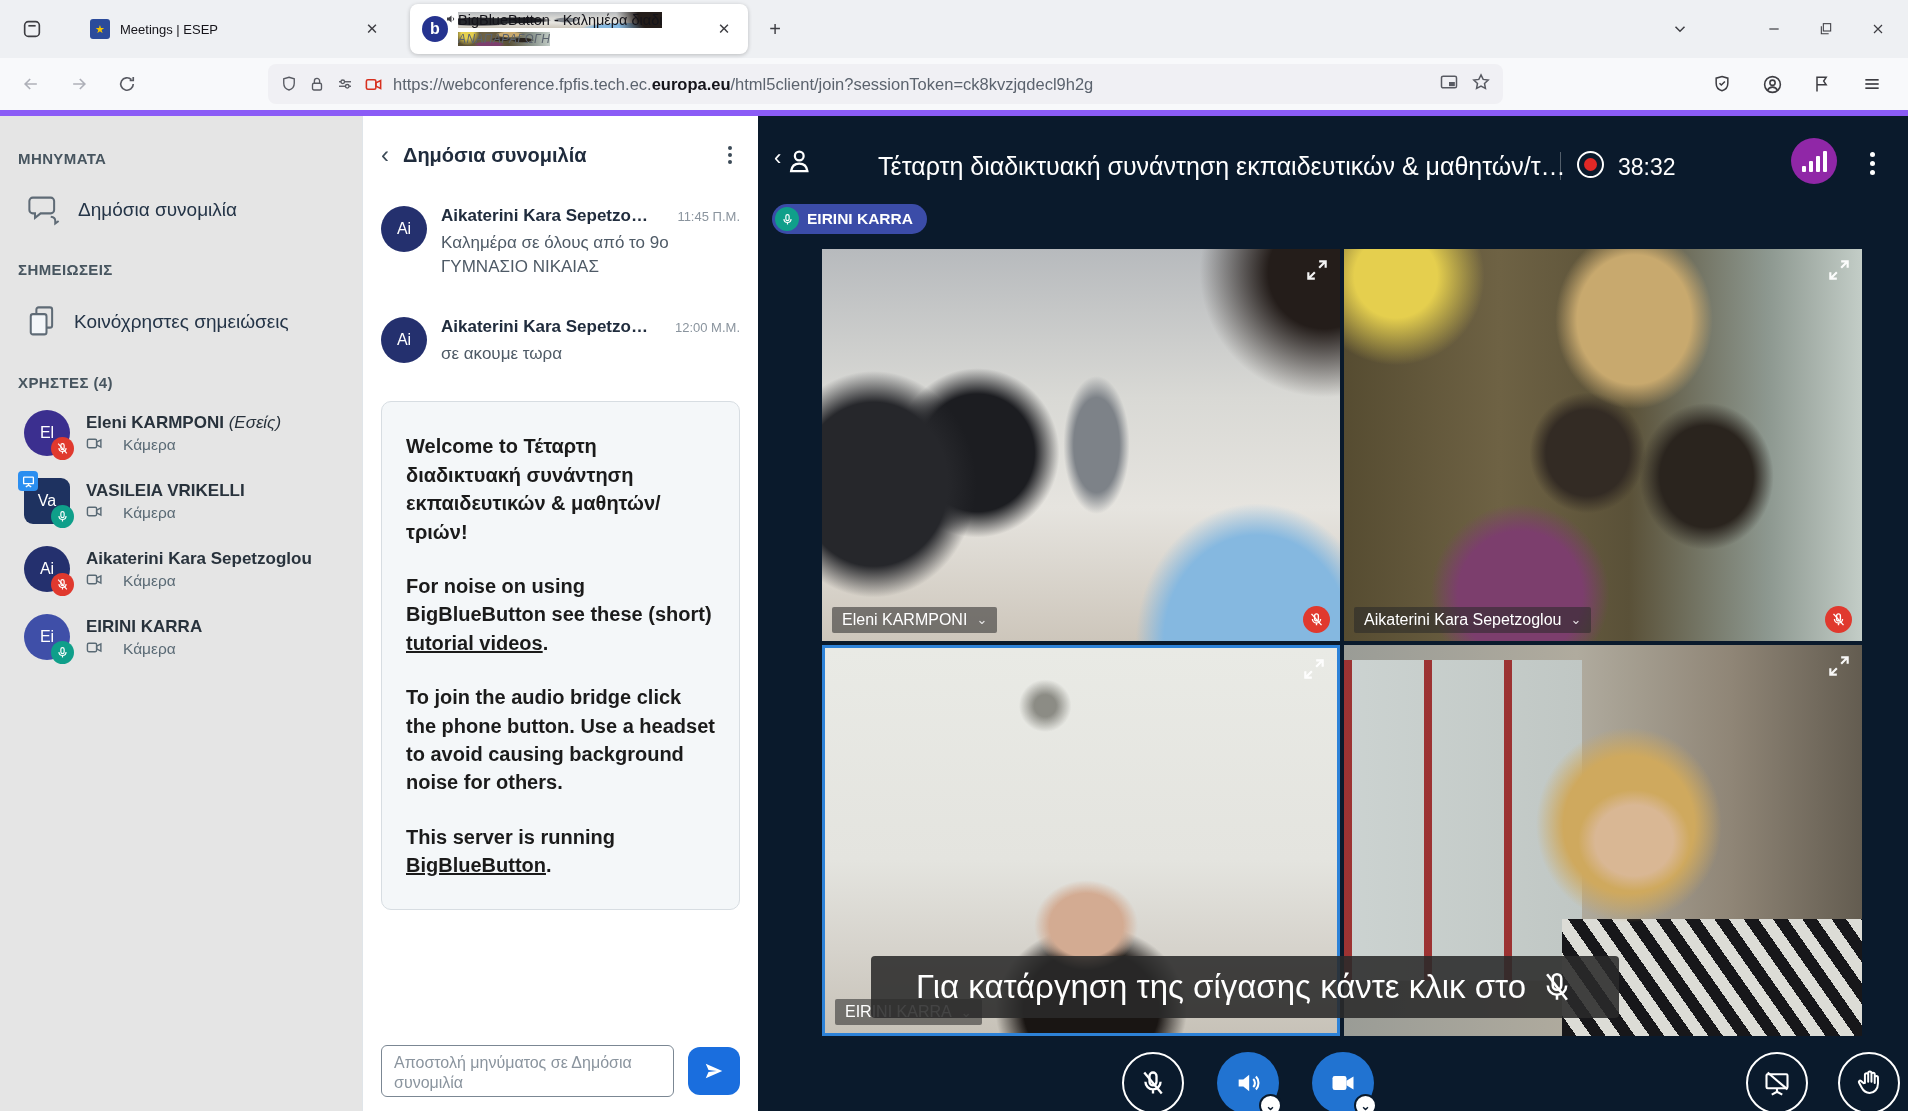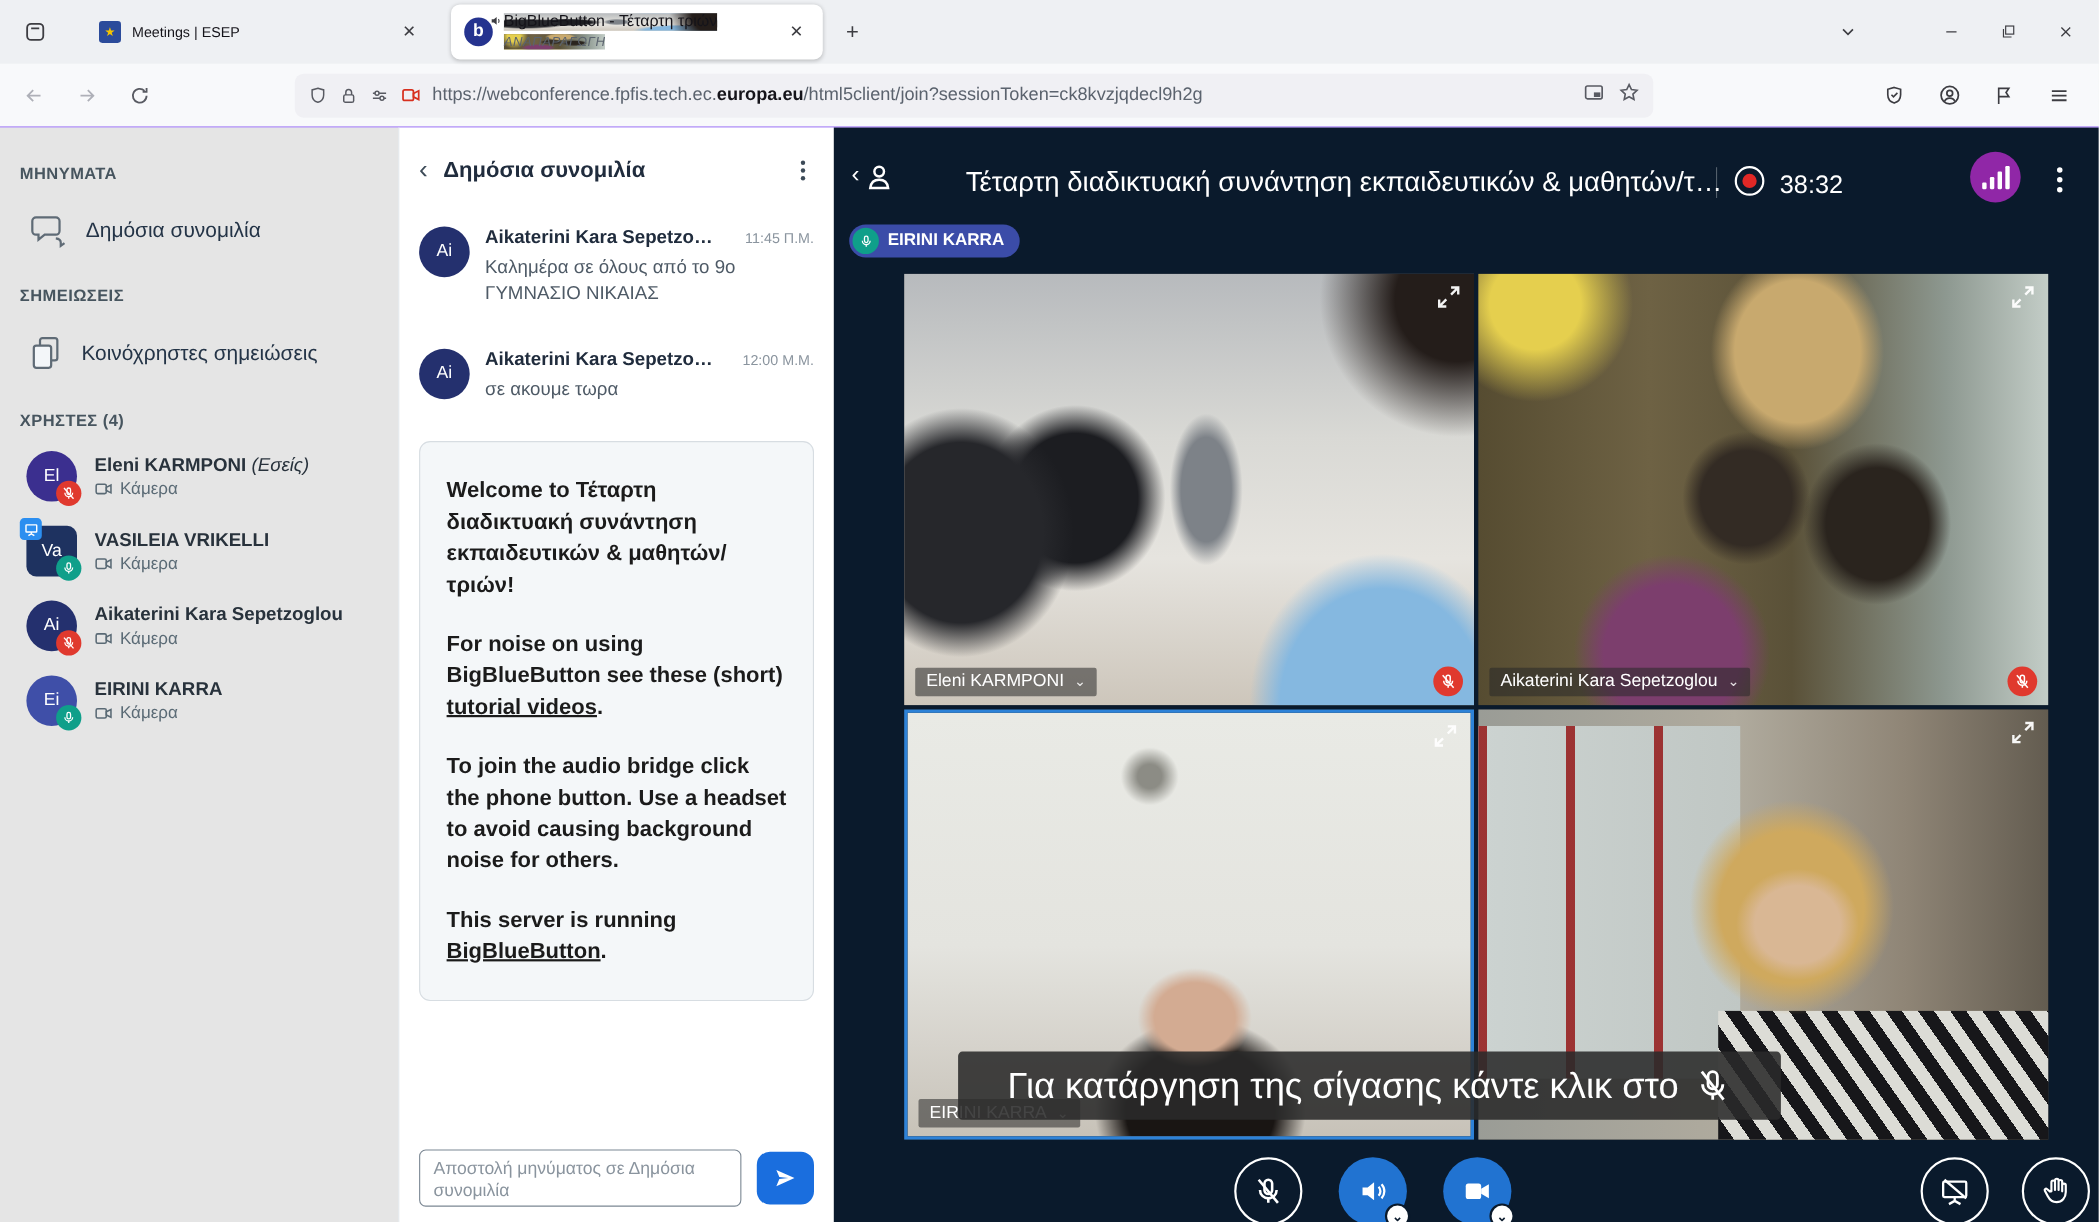--- a/index.html
+++ b/index.html
@@ -25,21 +25,21 @@
   .tab-2line .t2 { font-size:12px; color:#5b636e; letter-spacing:.4px; margin-top:2px;font-style:italic; }
   .tab-close { color:#3d3d42; font-size:15px; flex:0 0 auto; width:24px; height:24px; border-radius:4px;
     display:flex; align-items:center; justify-content:center; }
   .newtab-btn { width:34px; height:34px; margin-left:10px; color:#3d3d42;
     display:flex; align-items:center; justify-content:center; font-size:20px; }
   .winctl { position:absolute; right:8px; top:0; height:58px; display:flex; align-items:center; gap:8px; color:#3d3d42;}
   .winctl .wbtn { width:44px; height:36px; display:flex; align-items:center; justify-content:center; }
   .tablist-chevron { position:absolute; right:210px; top:11px; width:36px; height:36px;
     display:flex; align-items:center; justify-content:center; color:#3d3d42; }
 
-  .toolbar { height:58px; background:#f8f9fb; border-bottom:1px solid #8b5cf6;
+  .toolbar { height:58px; background:#f8f9fb; border-bottom:6px solid #8b5cf6;
     display:flex; align-items:center; padding:0 12px; }
   .nav-btn { width:38px; height:38px; border-radius:6px; display:flex; align-items:center;
     justify-content:center; color:#585a62; margin-right:10px; }
   .nav-btn.dim { color:#aeb0b8; }
   .urlbar { width:1235px; height:40px; margin-left:112px; background:#f0f0f4; border-radius:8px;
     display:flex; align-items:center; padding:0 12px; gap:10px; }
   .urlbar .uicon { color:#585a62; display:flex; align-items:center; }
   .url-text { font-size:16.5px; color:#5b636e; white-space:nowrap; overflow:hidden; flex:1; }
   .url-text b { color:#15141a; font-weight:600; }
   .url-right { display:flex; align-items:center; gap:12px; color:#585a62; }
@@ -62,21 +62,21 @@
   .avatar.square { border-radius:9px; }
   .mic-badge { position:absolute; right:-4px; bottom:-4px; width:23px; height:23px; border-radius:50%;
     display:flex; align-items:center; justify-content:center; }
   .mic-badge.red { background:#e0392e; }
   .mic-badge.teal { background:#0f9f8a; }
   .presenter-badge { position:absolute; left:-6px; top:-7px; width:20px; height:20px; border-radius:4px;
     background:#2b8ef0; display:flex; align-items:center; justify-content:center; }
   .user-info { overflow:hidden; }
   .user-name { font-size:17px; font-weight:600; color:#28323c; white-space:nowrap; }
   .user-name .you { font-weight:400; font-style:italic; }
-  .user-cam { display:flex; align-items:center; gap:6px; color:#5a6a75; font-size:15.5px; margin-top:3px; }
+  .user-cam { display:flex; gap:20px; color:#5a6a75; font-size:15.5px; margin-top:3px; }
 
   
   .chat { width:396px; background:#fff; border-left:1px solid #e0e5e9; flex:0 0 auto;
     position:relative; padding:26px 18px 0 18px; }
   .chat-header { display:flex; align-items:center; gap:14px; }
   .chat-back { color:#3c4a57; font-size:24px; line-height:1; }
   .chat-title { font-size:20px; font-weight:700; color:#202c3d; flex:1; }
   .kebab { display:flex; flex-direction:column; gap:3px; padding:4px 8px; }
   .kebab i { width:4px; height:4px; border-radius:50%; background:#3c4a57; }
   .msg { display:flex; gap:14px; margin-top:38px; }
@@ -191,21 +191,21 @@
     <span class="tab-close">✕</span>
   </div>
   <div class="tab active">
     <span class="favicon-bbb">b
       <svg class="spk" width="12" height="12" viewBox="0 0 24 24">
           <path d="M4 9v6h4l5 4V5L8 9H4z" fill="currentColor"></path>
           <path d="M16 9a4 4 0 0 1 0 6" stroke="currentColor" stroke-width="2" fill="none"></path>
         </svg>
     </span>
     <span class="tab-2line">
-      <span class="t1">BigBlueButton - Τέταρτη τριών</span>
+      <span class="t1">BigBlueButton - Καλημέρα διαδι</span>
       <span class="t2">ΑΝΑΠΑΡΑΓΩΓΗ</span>
     </span>
     <span class="tab-close">✕</span>
   </div>
   <div class="newtab-btn">+</div>
   <div class="tablist-chevron">
     <svg width="18" height="18" viewBox="0 0 24 24" fill="none" stroke="currentColor" stroke-width="2">
         <path d="M6 9l6 6 6-6"></path>
       </svg>
   </div>

